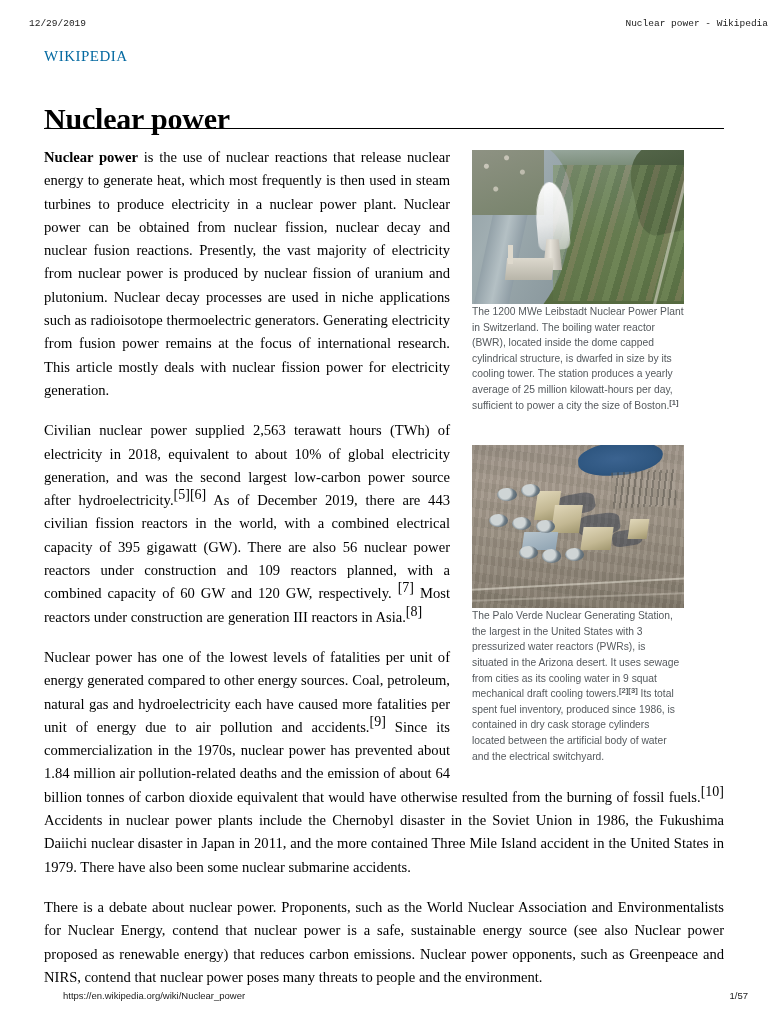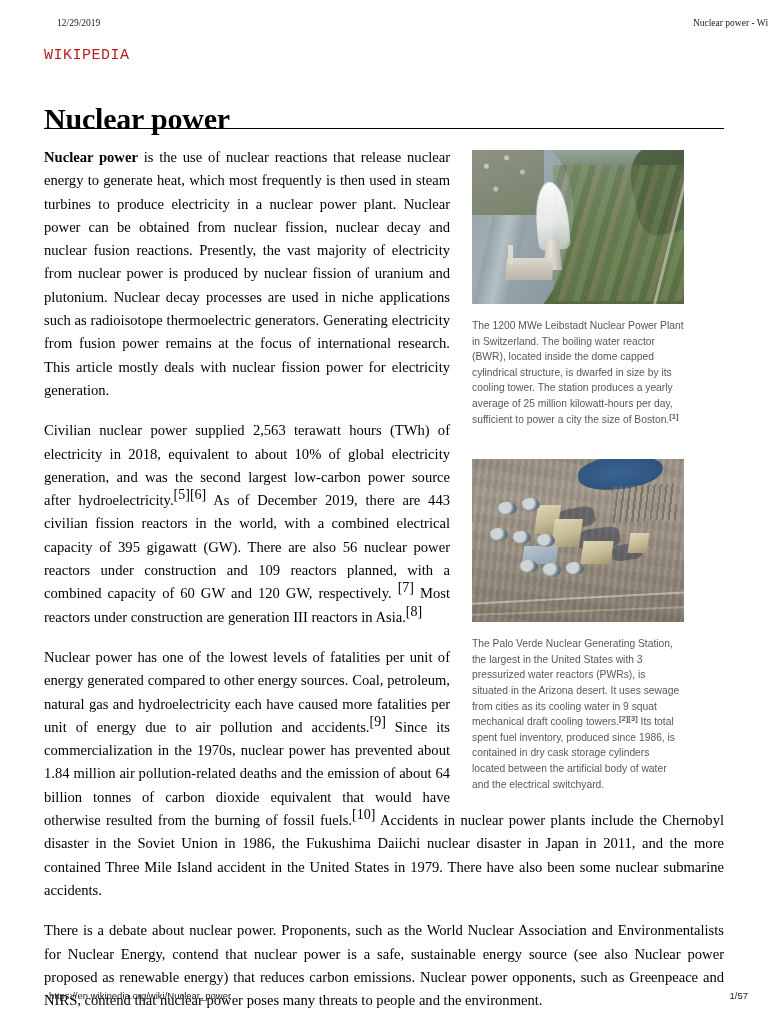--- a/index.html
+++ b/index.html
@@ -17,24 +17,23 @@
     overflow: hidden;
   }
 
   
   .print-header {
     position: absolute;
     top: 18px;
     left: 0;
     width: 688px;
     height: 14px;
-    font-family: Liberation Serif, serif;
+    font-family: Liberation Mono, monospace;
     font-size: 9.5px;
     color: #1a1a1a;
-    margin-left: 28px;
   }
   .print-header .ph-date {
     position: absolute;
     left: 29px;
     top: 0;
     white-space: nowrap;
   }
   .print-header .ph-title {
     position: absolute;
     left: 0;
@@ -42,24 +41,24 @@
     width: 768px;
     text-align: right;
     white-space: nowrap;
   }
 
   
   .wordmark {
     position: absolute;
     left: 44px;
     top: 42px;
-    font-family: Liberation Mono, monospace;
+    font-family: Liberation Serif, serif;
     font-size: 21px;
     letter-spacing: 0.5px;
-    color: #b91c1c;
+    color: #0369a1;
     font-variant: small-caps;
     text-transform: lowercase;
   }
   .wordmark::first-letter { font-size: 21px; }
 
   
   .article-title {
     position: absolute;
     left: 44px;
     top: 82px;
@@ -104,21 +103,21 @@
     border: 0;
   }
   .fig-1 .photo { height: 154px; }
   .fig-2 .photo { height: 163px; }
 
   .figure figcaption {
     font-family: "Liberation Sans", sans-serif;
     font-size: 10.3px;
     line-height: 15.6px;
     color: #54595d;
-    margin-top: 14px;
+    margin-top: 0;
     text-align: left;
   }
   figcaption sup {
     font-size: 7.6px;
     vertical-align: super;
     line-height: 0;
     font-weight: bold;
   }
 
   
@@ -145,21 +144,21 @@
     left: 0;
     bottom: 22px;
     width: 768px;
     height: 12px;
     font-family: "Liberation Sans", sans-serif;
     font-size: 9.5px;
     color: #1a1a1a;
   }
   .print-footer .pf-url {
     position: absolute;
-    left: 21px;
+    left: 35px;
     top: 0;
     white-space: nowrap;
     padding-left: 28px;
   }
   .print-footer .pf-page {
     position: absolute;
     right: 20px;
     top: 0;
     white-space: nowrap;
   }

